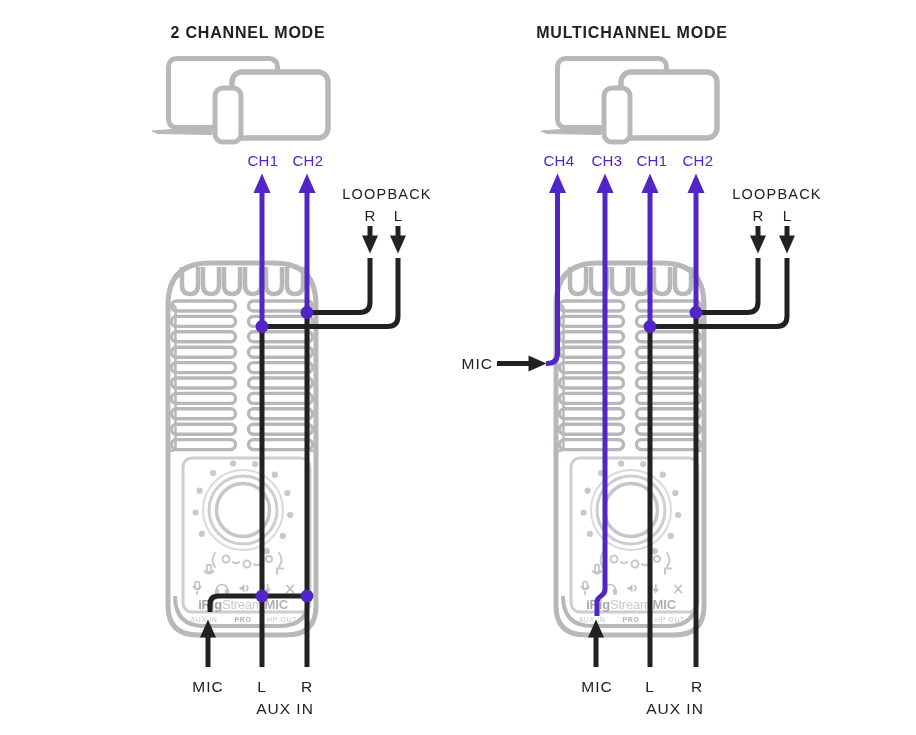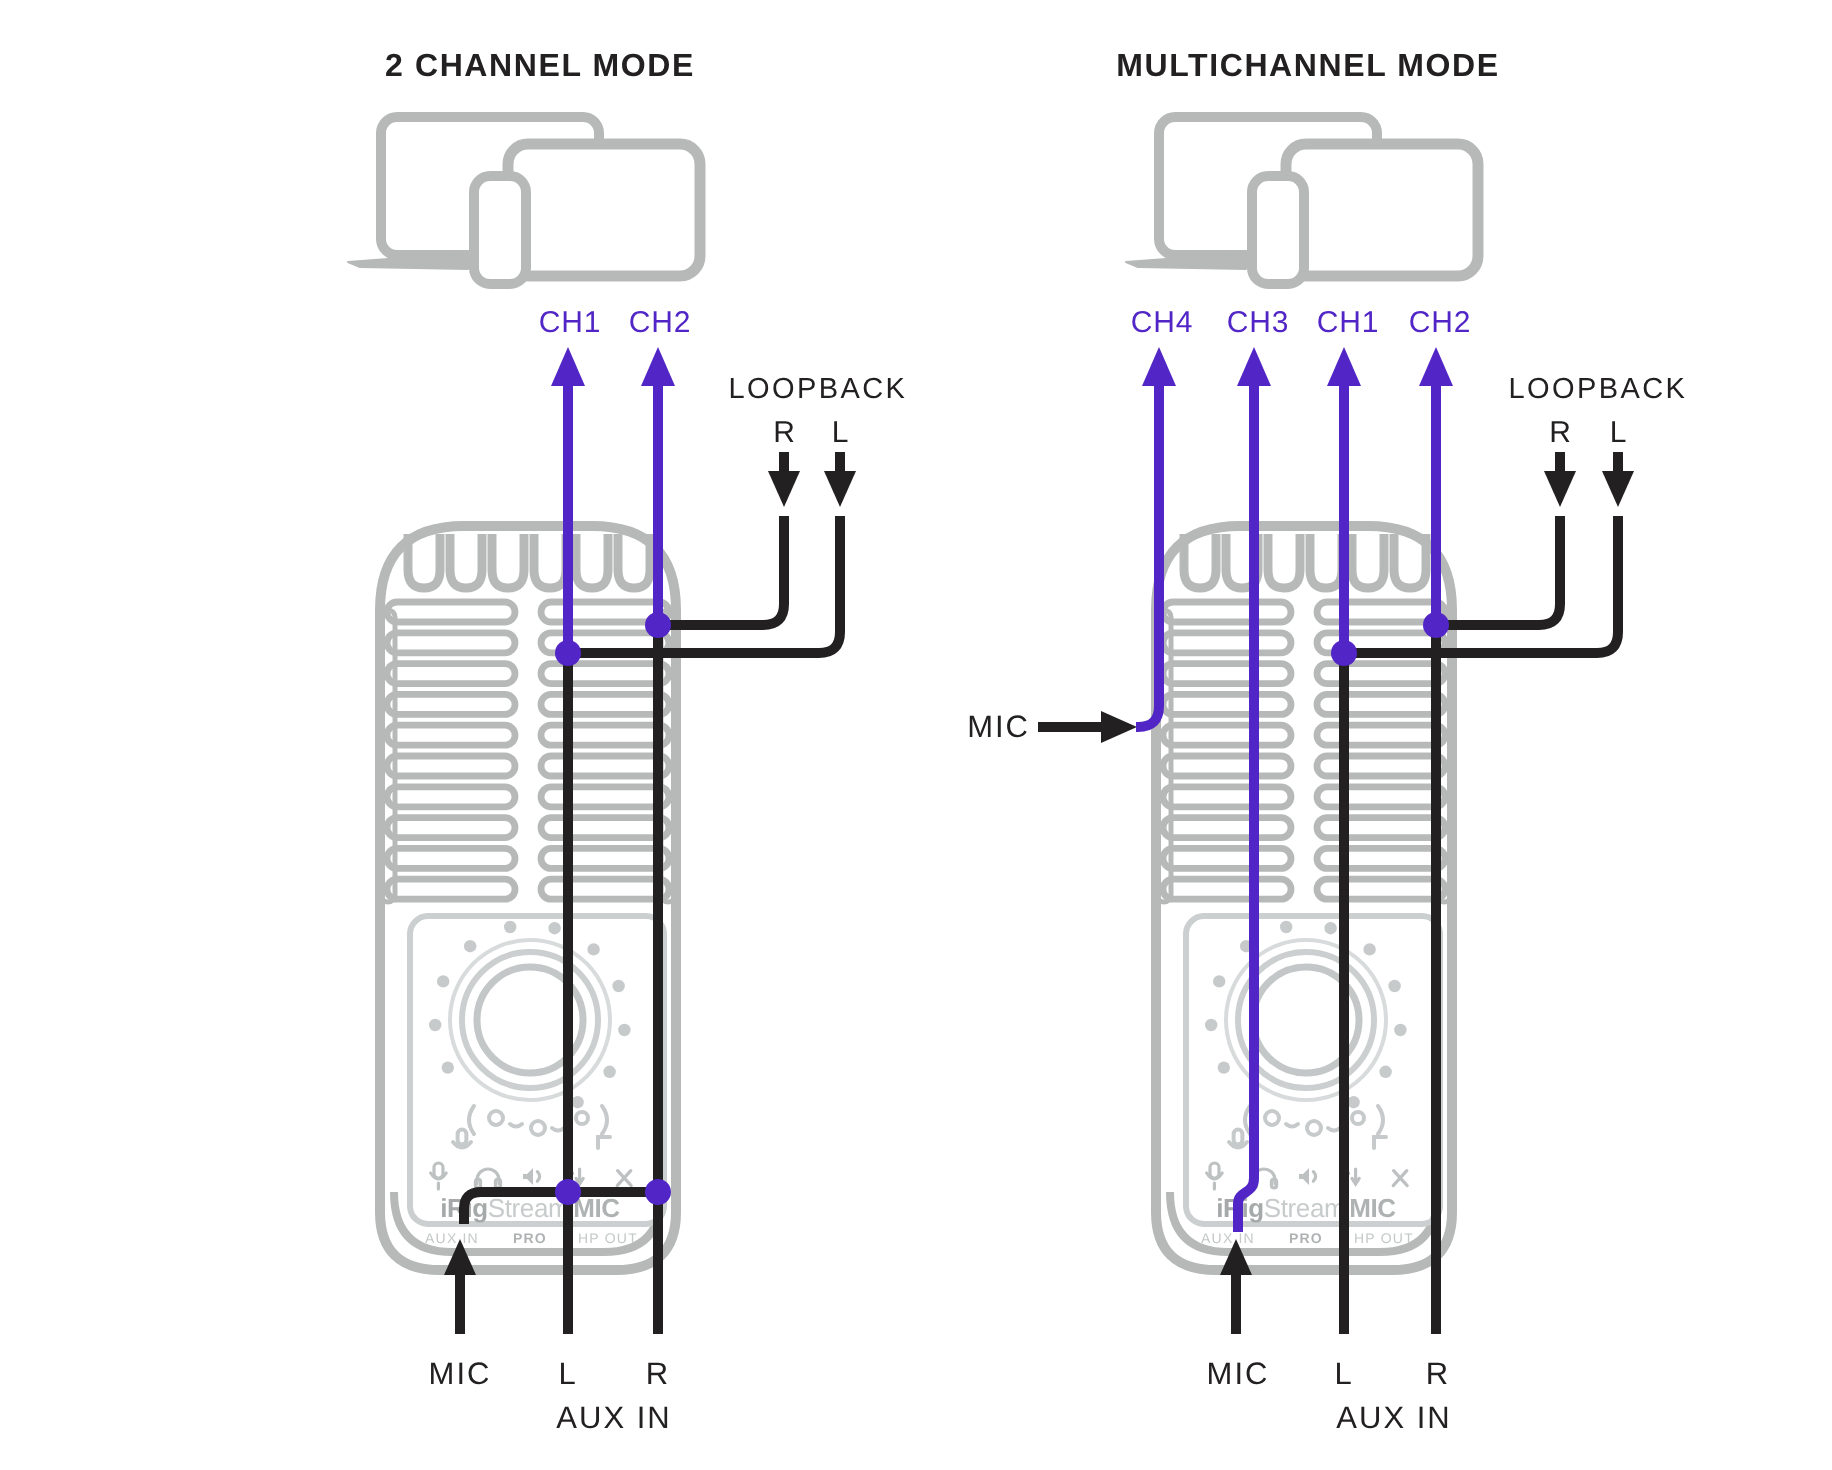--- a/index.html
+++ b/index.html
@@ -1,16 +1,16 @@
 <!DOCTYPE html>
 <html><head>
 <meta charset="utf-8">
 <style>
   html,body{margin:0;padding:0;background:#ffffff;}
-  .stage{position:relative;width:824px;height:735px;background:#ffffff;overflow:hidden;margin-left:22px;}
+  .stage{position:relative;width:824px;height:735px;background:#ffffff;overflow:hidden;}
   svg{display:block;}
   text{font-family:"Liberation Sans", sans-serif;}
   .mode-title{font-size:16px;font-weight:bold;letter-spacing:.8px;fill:#232021;}
   .ch-label{font-size:15px;letter-spacing:.4px;}
   .lb-title{font-size:14.5px;letter-spacing:1.2px;fill:#232021;}
   .rl-label{font-size:15px;fill:#232021;}
   .io-label{font-size:15.5px;letter-spacing:1px;fill:#232021;}
   .brand-main{font-size:13px;letter-spacing:-.2px;}
   .port-text{font-size:7px;letter-spacing:.6px;}
 </style>

